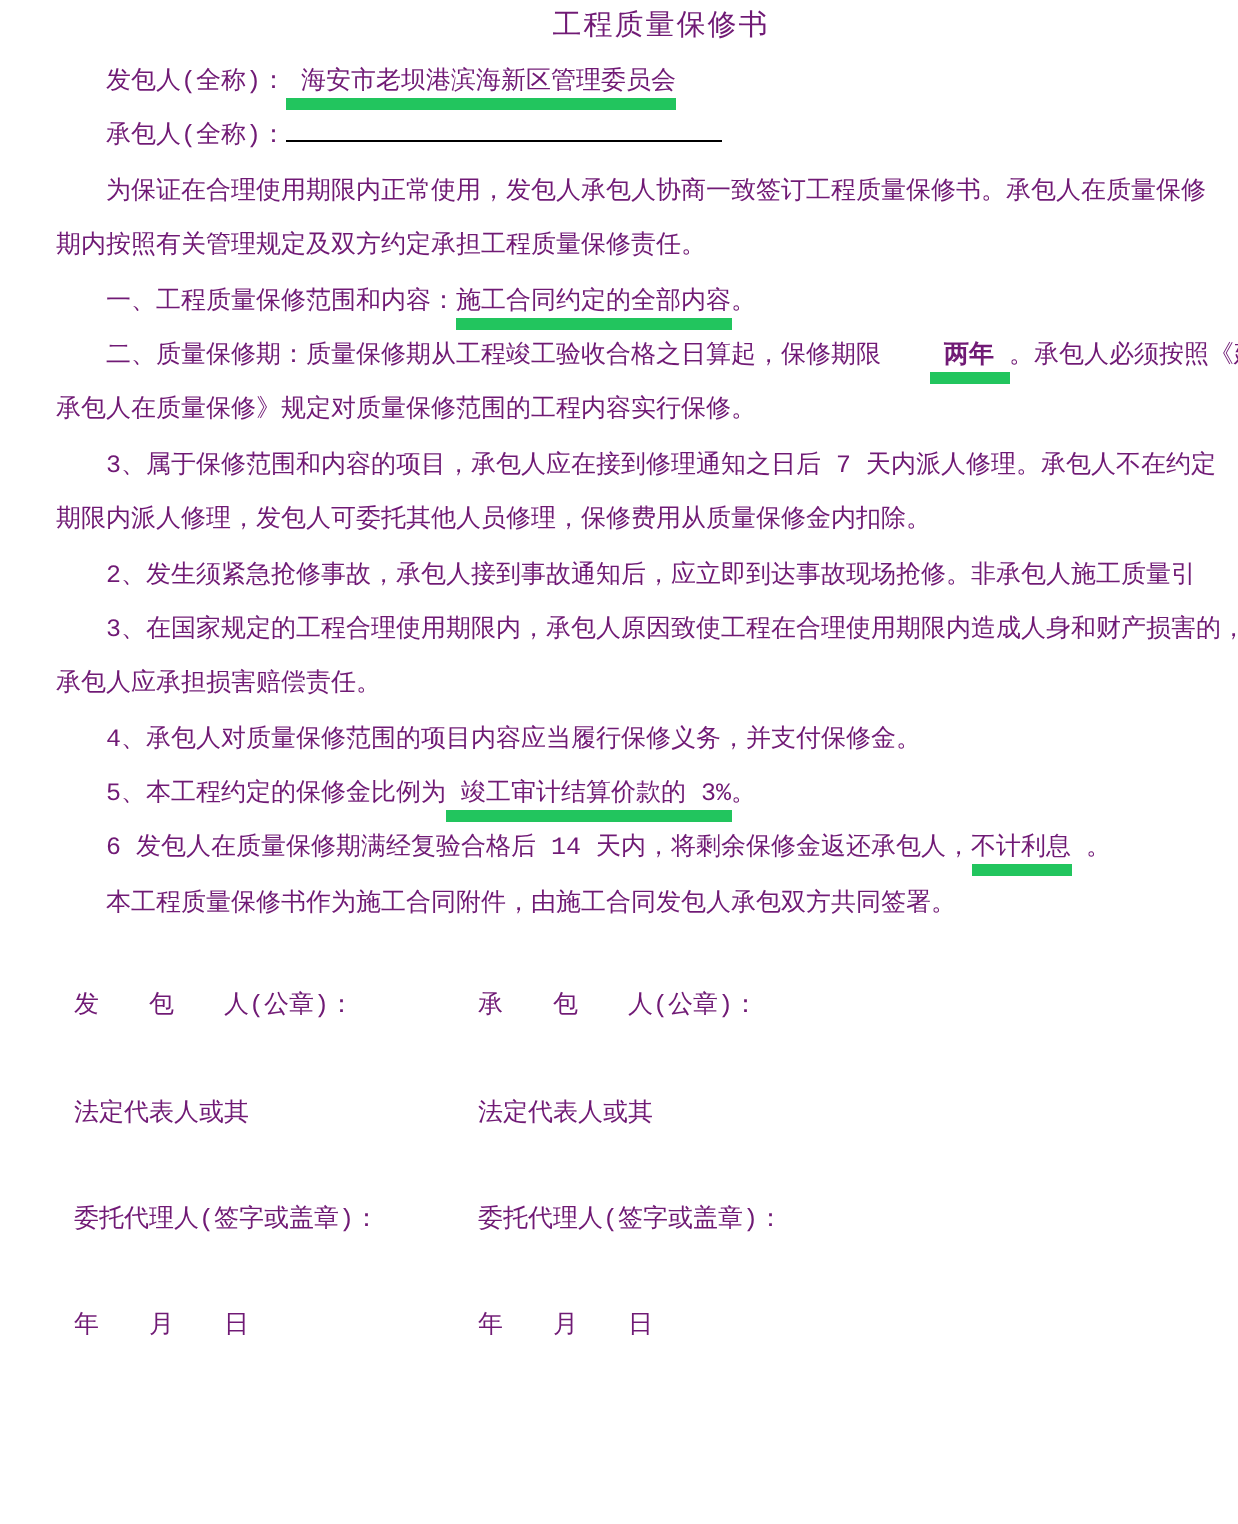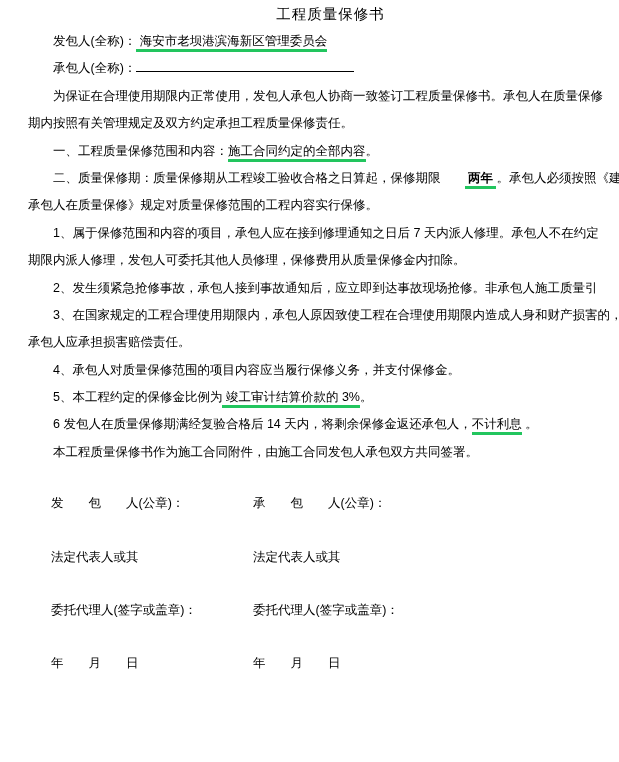--- a/index.html
+++ b/index.html
@@ -1,52 +1,52 @@
 <!DOCTYPE html>
 <html><head>
 <meta charset="utf-8">
 <style>
   html, body { margin: 0; padding: 0; background: #ffffff; }
   .page {
     position: relative;
     width: 619px;
     height: 762px;
     background: #ffffff;
-    color: #000000;
-    font-family: Liberation Sans, sans-serif;
+    color: #701a75;
+    font-family: Liberation Mono, monospace;
     font-size: 12.5px;
     overflow: hidden;
   }
   .title {
     height: 28px;
     line-height: 28px;
     text-align: center;
     padding-left: 42px;       
     font-size: 14.5px;
     letter-spacing: 1px;
     white-space: nowrap;
   }
   .doc-body { margin-left: 28px; }
   .line {
     height: 27.4px;
     line-height: 27.4px;
     white-space: nowrap;
   }
   .indent { text-indent: 25px; }
-  .u { border-bottom: 3px solid #22c55e; padding-bottom: 1px; }
+  .u { border-bottom: 6px solid #22c55e; padding-bottom: 1px; }
   .b { font-weight: bold; margin-left: 24px; }
   .blank {
     display: inline-block;
     width: 218px;
     height: 1em;
     border-bottom: 1px solid #000;
     vertical-align: baseline;
   }
   .sig {
-    margin-left: 51px;
+    margin-left: 37px;
     margin-top: 24px;
   }
   .sig-row {
     display: grid;
     grid-template-columns: 202px auto;
     height: 27.4px;
     line-height: 27.4px;
     margin-bottom: 26px;
     white-space: nowrap;
   }
@@ -57,21 +57,21 @@
 <div class="page">
   <div class="title">工程质量保修书</div>
   <div class="doc-body">
       <div class="line indent"><span>发包人(全称)：</span><span class="u"> 海安市老坝港滨海新区管理委员会 </span></div>
       <div class="line indent"><span>承包人(全称)：</span><span class="u blank"></span></div>
       <div class="line indent"><span>为保证在合理使用期限内正常使用，发包人承包人协商一致签订工程质量保修书。承包人在质量保修</span></div>
       <div class="line"><span>期内按照有关管理规定及双方约定承担工程质量保修责任。</span></div>
       <div class="line indent"><span>一、工程质量保修范围和内容：</span><span class="u">施工合同约定的全部内容</span><span>。</span></div>
       <div class="line indent"><span>二、质量保修期：质量保修期从工程竣工验收合格之日算起，保修期限</span><span class="u b"> 两年 </span><span>。承包人必须按照《建</span></div>
       <div class="line"><span>承包人在质量保修》规定对质量保修范围的工程内容实行保修。</span></div>
-      <div class="line indent"><span>1、属于保修范围和内容的项目，承包人应在接到修理通知之日后 7 天内派人修理。承包人不在约定</span></div>
+      <div class="line indent"><span>3、属于保修范围和内容的项目，承包人应在接到修理通知之日后 7 天内派人修理。承包人不在约定</span></div>
       <div class="line"><span>期限内派人修理，发包人可委托其他人员修理，保修费用从质量保修金内扣除。</span></div>
       <div class="line indent"><span>2、发生须紧急抢修事故，承包人接到事故通知后，应立即到达事故现场抢修。非承包人施工质量引</span></div>
       <div class="line indent"><span>3、在国家规定的工程合理使用期限内，承包人原因致使工程在合理使用期限内造成人身和财产损害的，</span></div>
       <div class="line"><span>承包人应承担损害赔偿责任。</span></div>
       <div class="line indent"><span>4、承包人对质量保修范围的项目内容应当履行保修义务，并支付保修金。</span></div>
       <div class="line indent"><span>5、本工程约定的保修金比例为</span><span class="u"> 竣工审计结算价款的 3%</span><span>。</span></div>
       <div class="line indent"><span>6 发包人在质量保修期满经复验合格后 14 天内，将剩余保修金返还承包人，</span><span class="u">不计利息</span><span> 。</span></div>
       <div class="line indent"><span>本工程质量保修书作为施工合同附件，由施工合同发包人承包双方共同签署。</span></div>
     </div>
   <div class="sig">

